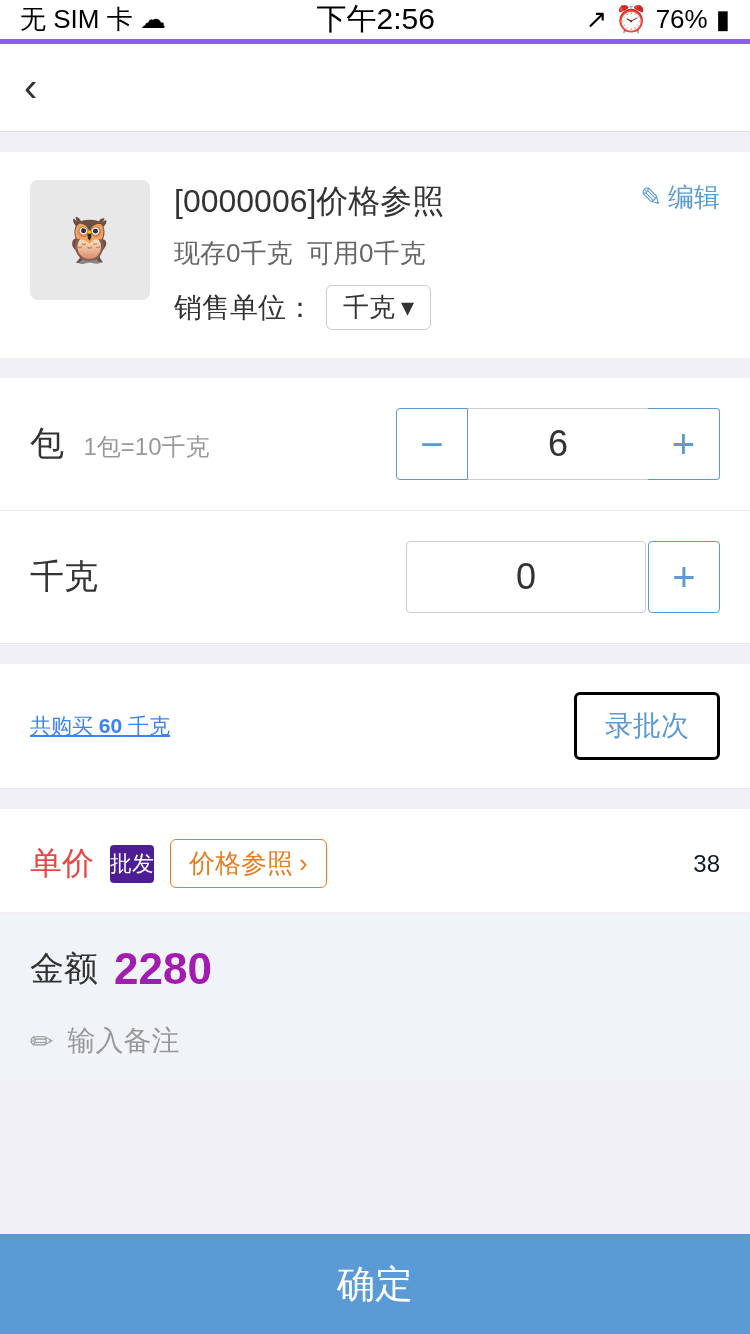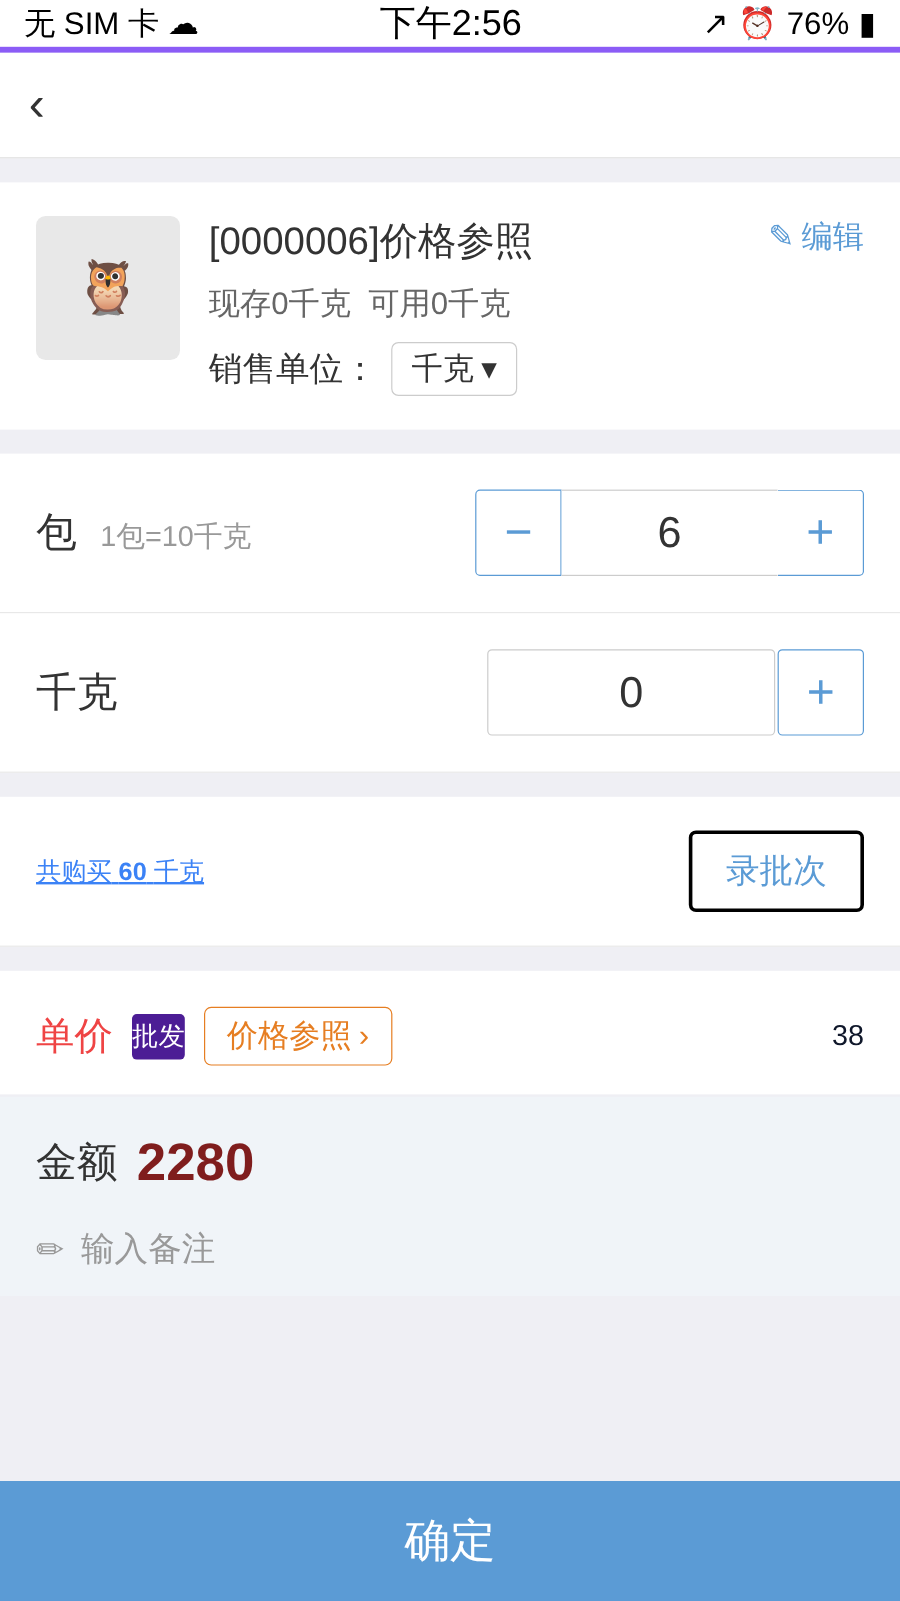--- a/index.html
+++ b/index.html
@@ -261,21 +261,21 @@
       align-items: center;
       gap: 16px;
       margin-bottom: 28px;
     }
     .amount-label {
       font-size: 34px;
       color: #333;
     }
     .amount-value {
       font-size: 44px;
-      color: #7f1d1d;
+      color: #a21caf;
       font-weight: 600;
     }
     .remark-row {
       display: flex;
       align-items: center;
       gap: 14px;
     }
     .remark-icon {
       color: #999;
       font-size: 28px;

